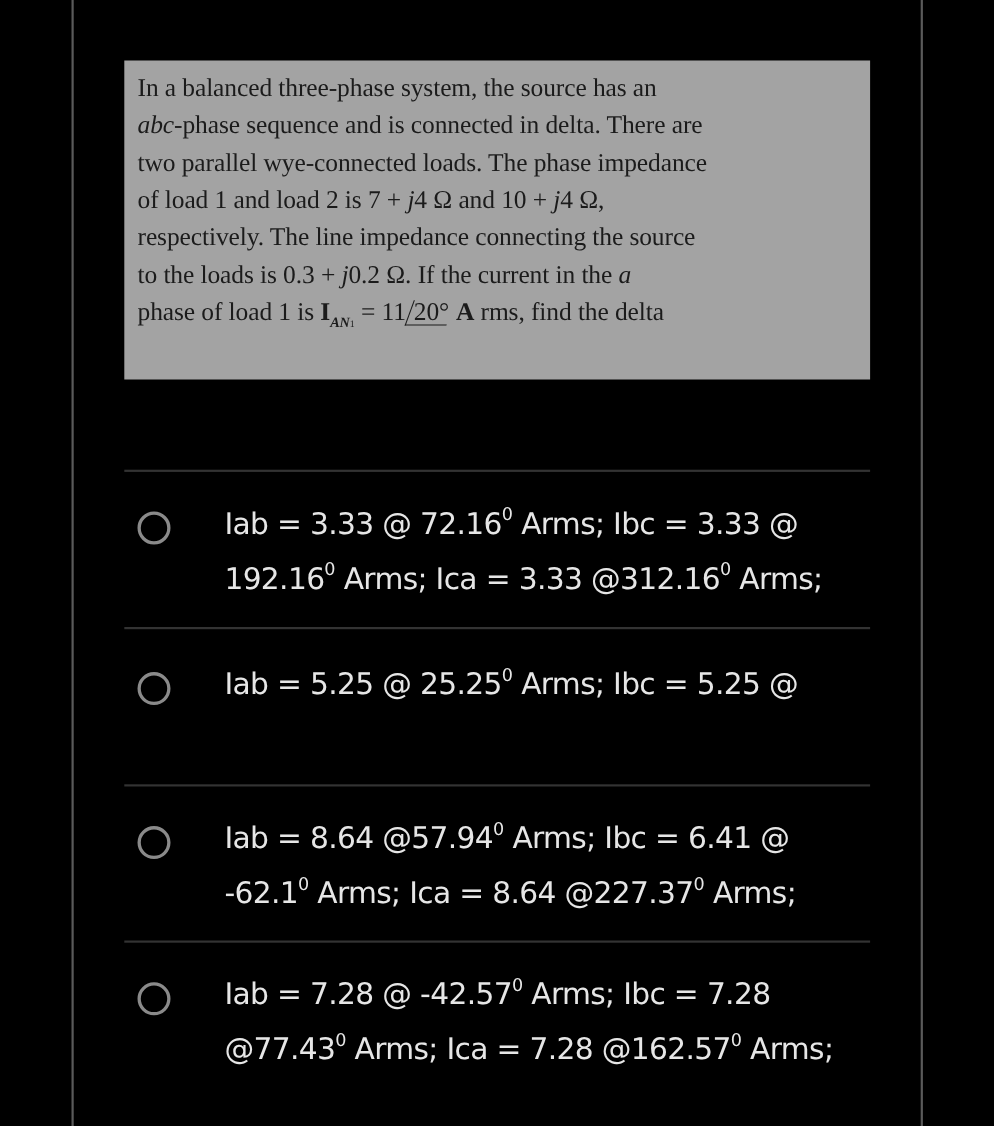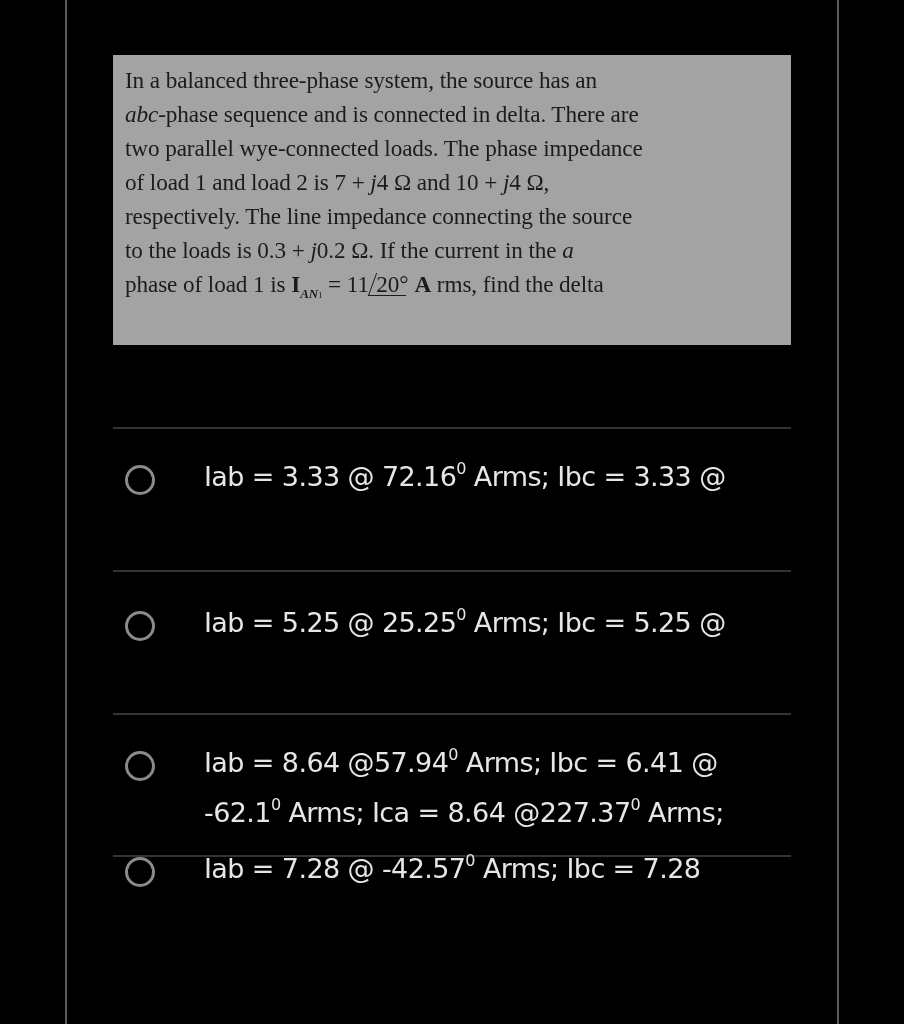--- a/index.html
+++ b/index.html
@@ -115,20 +115,21 @@
   <p><span>to the loads is 0.3 + </span><i>j</i><span>0.2 Ω. If the current in the </span><i>a</i></p>
   <p><span>phase of load 1 is </span><b>I</b><sub><i><b>AN</b></i><span style="font-size:9px">1</span></sub><span> = 11</span><span class="angle"><span>20°</span></span><b> A</b><span> rms, find the delta</span></p>
 </div>
 
 <div class="divider" style="top:427px;"></div>
 
 <div class="option" style="top:430px;">
   <div class="radio"></div>
   <div class="option-text">
     <span class="line"><span>Iab = 3.33 @ 72.16</span><sup class="deg">0</sup><span> Arms;  Ibc = 3.33 @</span></span>
+    <span class="line"><span>192.16</span><sup class="deg">0</sup><span> Arms; Ica = 3.33 @312.16</span><sup class="deg">0</sup><span> Arms;</span></span>
   </div>
 </div>
 
 <div class="divider" style="top:570px;"></div>
 
 <div class="option" style="top:576px;">
   <div class="radio"></div>
   <div class="option-text">
     <span class="line"><span>Iab = 5.25 @ 25.25</span><sup class="deg">0</sup><span> Arms;  Ibc = 5.25 @</span></span>
   </div>
@@ -139,18 +140,19 @@
 <div class="option" style="top:716px;">
   <div class="radio"></div>
   <div class="option-text">
     <span class="line"><span>Iab = 8.64 @57.94</span><sup class="deg">0</sup><span> Arms;  Ibc = 6.41 @</span></span>
     <span class="line"><span>-62.1</span><sup class="deg">0</sup><span> Arms; Ica = 8.64 @227.37</span><sup class="deg">0</sup><span> Arms;</span></span>
   </div>
 </div>
 
 <div class="divider" style="top:855px;"></div>
 
-<div class="option" style="top:822px;">
+<div class="option" style="top:858px;">
   <div class="radio"></div>
   <div class="option-text">
     <span class="line"><span>Iab = 7.28 @ -42.57</span><sup class="deg">0</sup><span> Arms;  Ibc = 7.28</span></span>
+    <span class="line"><span>@77.43</span><sup class="deg">0</sup><span> Arms; Ica = 7.28 @162.57</span><sup class="deg">0</sup><span> Arms;</span></span>
   </div>
 </div>
 
 </body></html>

